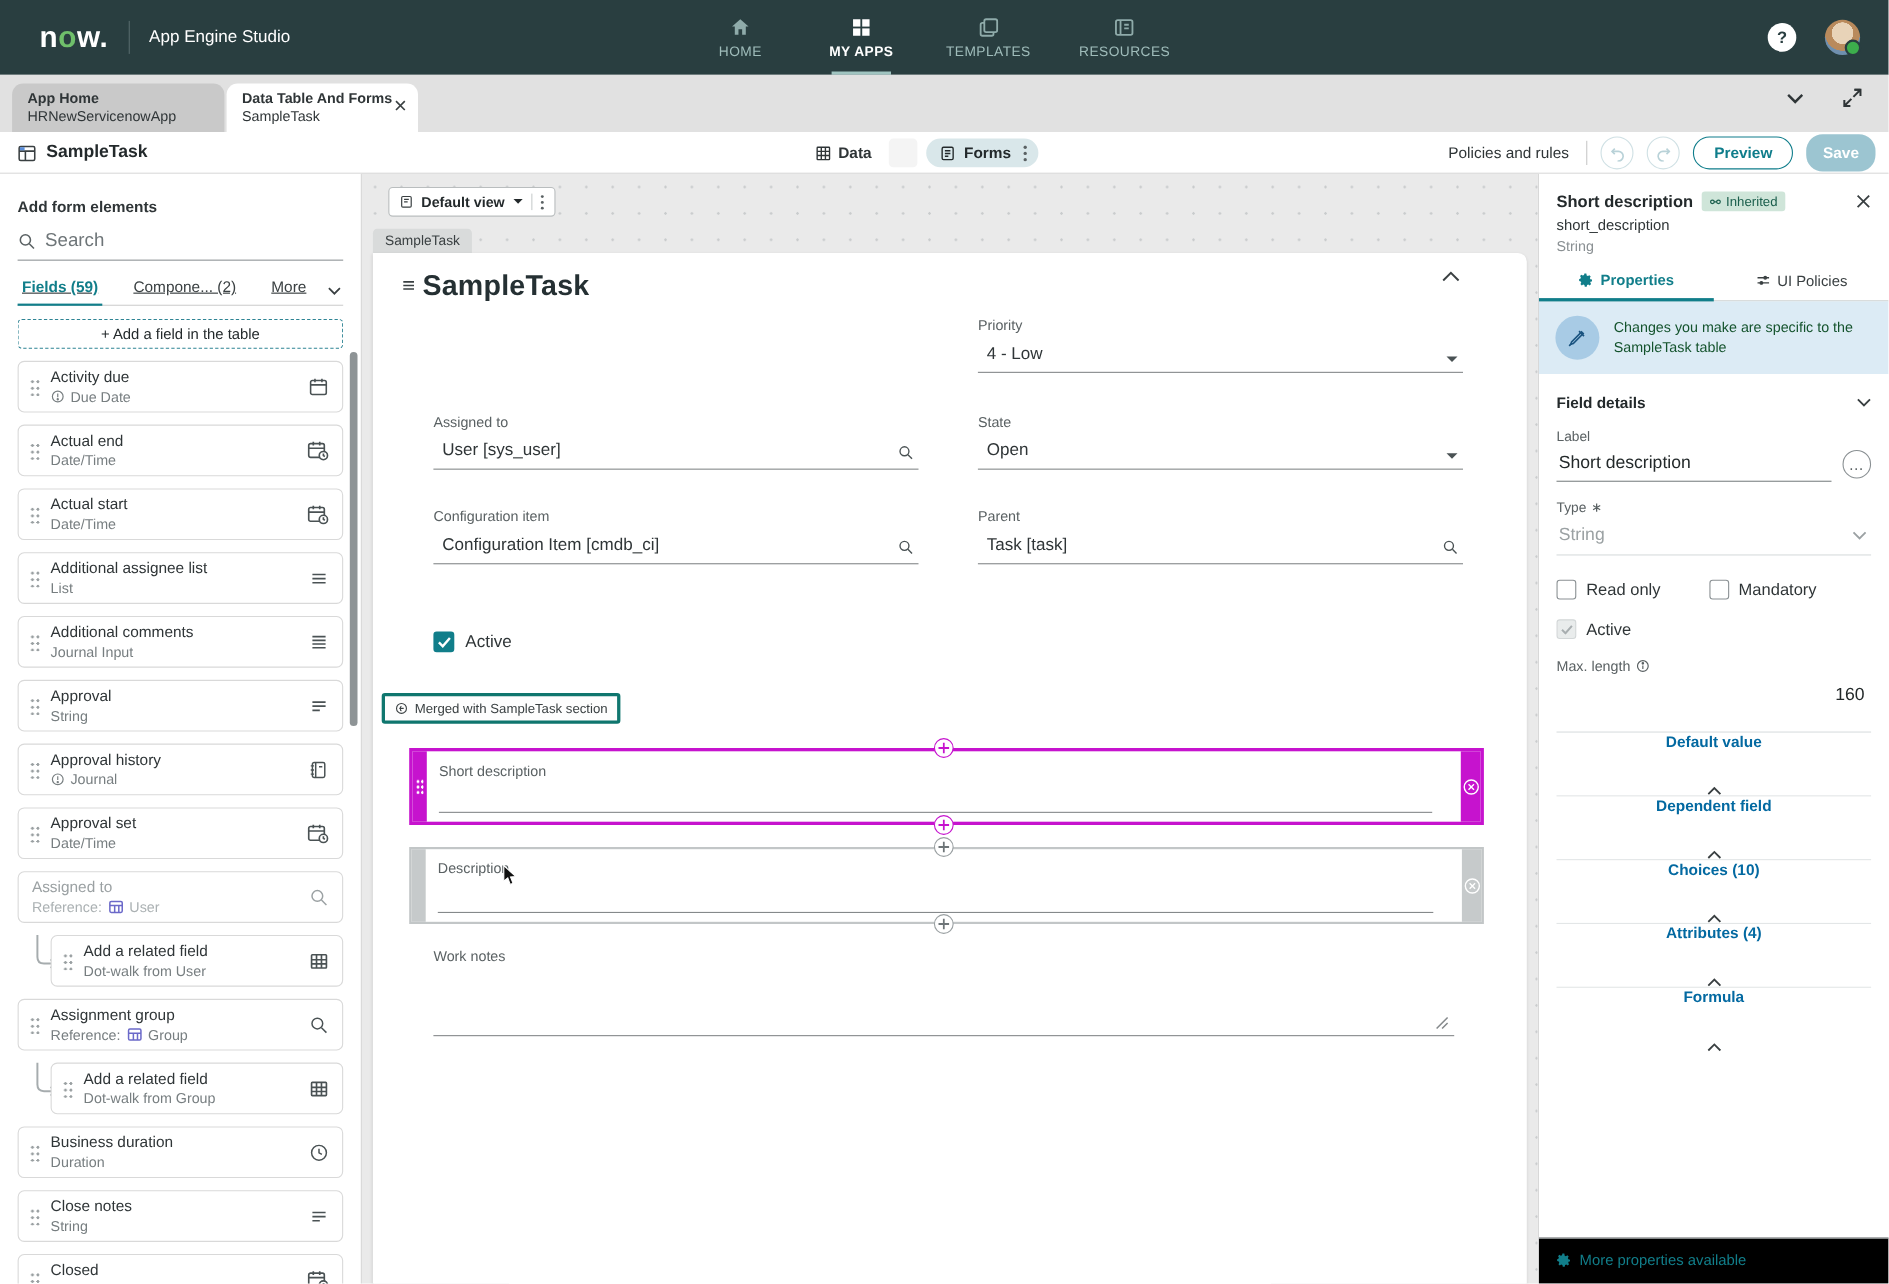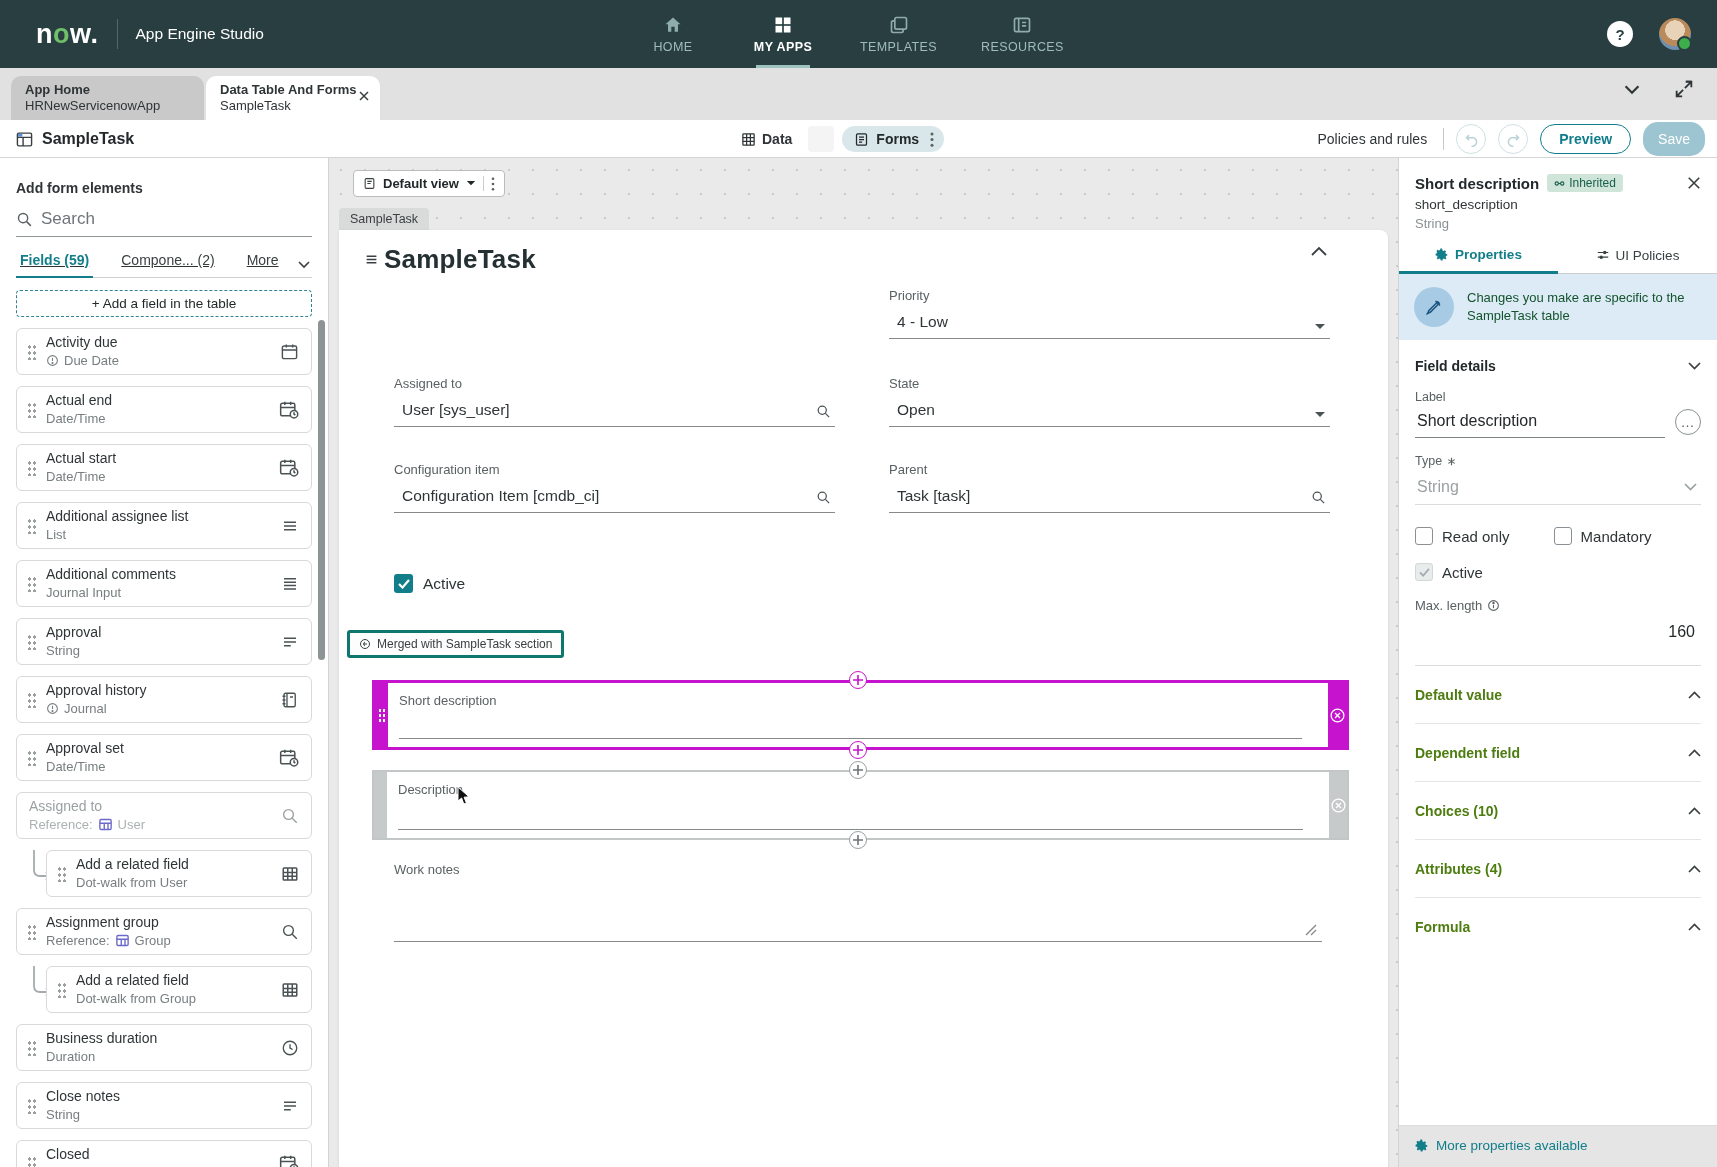--- a/index.html
+++ b/index.html
@@ -42,21 +42,21 @@
   .tb-title { font-size:16px; font-weight:bold; color:#23292b; }
   .tb-center { position:absolute; left:733px; top:0; height:38px; display:flex; align-items:center; gap:8px; }
   .tb-data { display:flex; align-items:center; gap:6px; font-size:14px; font-weight:bold; color:#2f3537; padding:4px 8px; cursor:pointer; }
   .seg-gap { width:26px; height:26px; background:#f4f4f4; border-radius:4px; }
   .tb-forms { display:flex; align-items:center; gap:7px; background:#d9e7ea; border-radius:15px; padding:5px 10px 5px 12px; font-size:14px; font-weight:bold; color:#23292b; cursor:pointer; }
   .tb-right { position:absolute; right:12px; top:0; height:38px; display:flex; align-items:center; gap:12px; }
   .tb-policies { font-size:14px; color:#2f3537; cursor:pointer; margin-right:4px; }
   .tb-divider { width:1px; height:22px; background:#c9c9c9; }
   .round-icon-btn { width:30px; height:30px; border-radius:50%; border:1px solid #cfe0e4; color:#b9d2d8; display:flex; align-items:center; justify-content:center; background:#fff; cursor:default; }
   .btn-preview { height:30px; padding:0 18px; border-radius:15px; border:1.5px solid #0f7d8b; color:#0f7d8b; font-size:14px; font-weight:bold; background:#fff; display:flex; align-items:center; cursor:pointer; }
-  .btn-save { height:34px; padding:0 15px; border-radius:15px; border:none; color:#fff; font-size:14px; font-weight:normal; background:#9cc5d1; display:flex; align-items:center; cursor:default; }
+  .btn-save { height:34px; padding:0 15px; border-radius:15px; border:none; color:#fff; font-size:14px; font-weight:bold; background:#9cc5d1; display:flex; align-items:center; cursor:default; }
 
   
   .body { position:absolute; top:158px; left:0; width:1717px; height:1009px; display:flex; }
 
   
   .sidebar { width:329px; height:100%; background:#fff; border-right:1px solid #d4d4d4; position:relative; overflow:hidden; padding:0 16px; }
   .sb-heading { margin-top:22px; font-size:14px; font-weight:bold; color:#2f3537; }
   .sb-search { margin-top:13px; display:flex; align-items:center; gap:8px; border-bottom:1px solid #8f9597; padding-bottom:7px; }
   .sb-search input { border:none; outline:none; font-size:17px; color:#2f3537; width:230px; font-family:"Liberation Sans",sans-serif; }
   .sb-search input::placeholder { color:#6e7578; }
@@ -144,22 +144,22 @@
   .dots-btn { width:26px; height:26px; border-radius:50%; border:1px solid #8a9093; color:#5a6163; display:flex; align-items:center; justify-content:center; font-size:14px; letter-spacing:1px; cursor:pointer; background:#fff; flex:none; }
   .p-type-row { margin-top:4px; display:flex; align-items:center; justify-content:space-between; border-bottom:1px solid #d8dcdd; padding:6px 4px 8px 2px; color:#9ba1a3; font-size:16px; cursor:default; }
   .p-checks { display:flex; gap:44px; margin-top:22px; }
   .p-check { display:flex; align-items:center; gap:9px; cursor:pointer; font-size:15px; color:#2f3537; }
   .cb-empty { width:18px; height:18px; border:1.5px solid #8a9093; border-radius:3px; background:#fff; }
   .cb-disabled { width:18px; height:18px; border:1.5px solid #d3d7d8; border-radius:3px; background:#e9ecec; display:flex; align-items:center; justify-content:center; color:#a8aeb0; }
   .p-active { margin-top:18px; }
   .p-maxlen-lbl { margin-top:17px; font-size:13px; color:#5a6163; display:flex; align-items:center; gap:5px; }
   .p-maxlen-val { margin-top:10px; text-align:right; font-size:16px; color:#23292a; padding-right:6px; }
   .p-div { border-top:1px solid #dadedf; margin-top:24px; }
-  .p-acc { height:58px; display:flex; align-items:center; justify-content:space-between; border-bottom:1px solid #e3e6e7; font-size:14px; font-weight:bold; color:#4d7c0f; cursor:pointer; }
-  .p-more { position:absolute; bottom:0; left:0; right:0; border-top:1px solid #dadedf; background:#e5e5e5; padding:12px 16px 14px; display:flex; align-items:center; gap:7px; color:#117e8a; font-size:13.5px; cursor:pointer; }
+  .p-acc { height:58px; display:flex; align-items:center; justify-content:space-between; border-bottom:1px solid #e3e6e7; font-size:14px; font-weight:bold; color:#0369a1; cursor:pointer;flex-direction:column; }
+  .p-more { position:absolute; bottom:0; left:0; right:0; border-top:1px solid #dadedf; background:#000000; padding:12px 16px 14px; display:flex; align-items:center; gap:7px; color:#117e8a; font-size:13.5px; cursor:pointer; }
 
   .chev { color:inherit; }
 </style>
 </head>
 <body>
 
 <div class="header">
   <div class="logo-wrap">
     <div class="logo"><span>n</span><span class="o">o</span><span>w.</span></div>
     <div class="logo-divider"></div>

